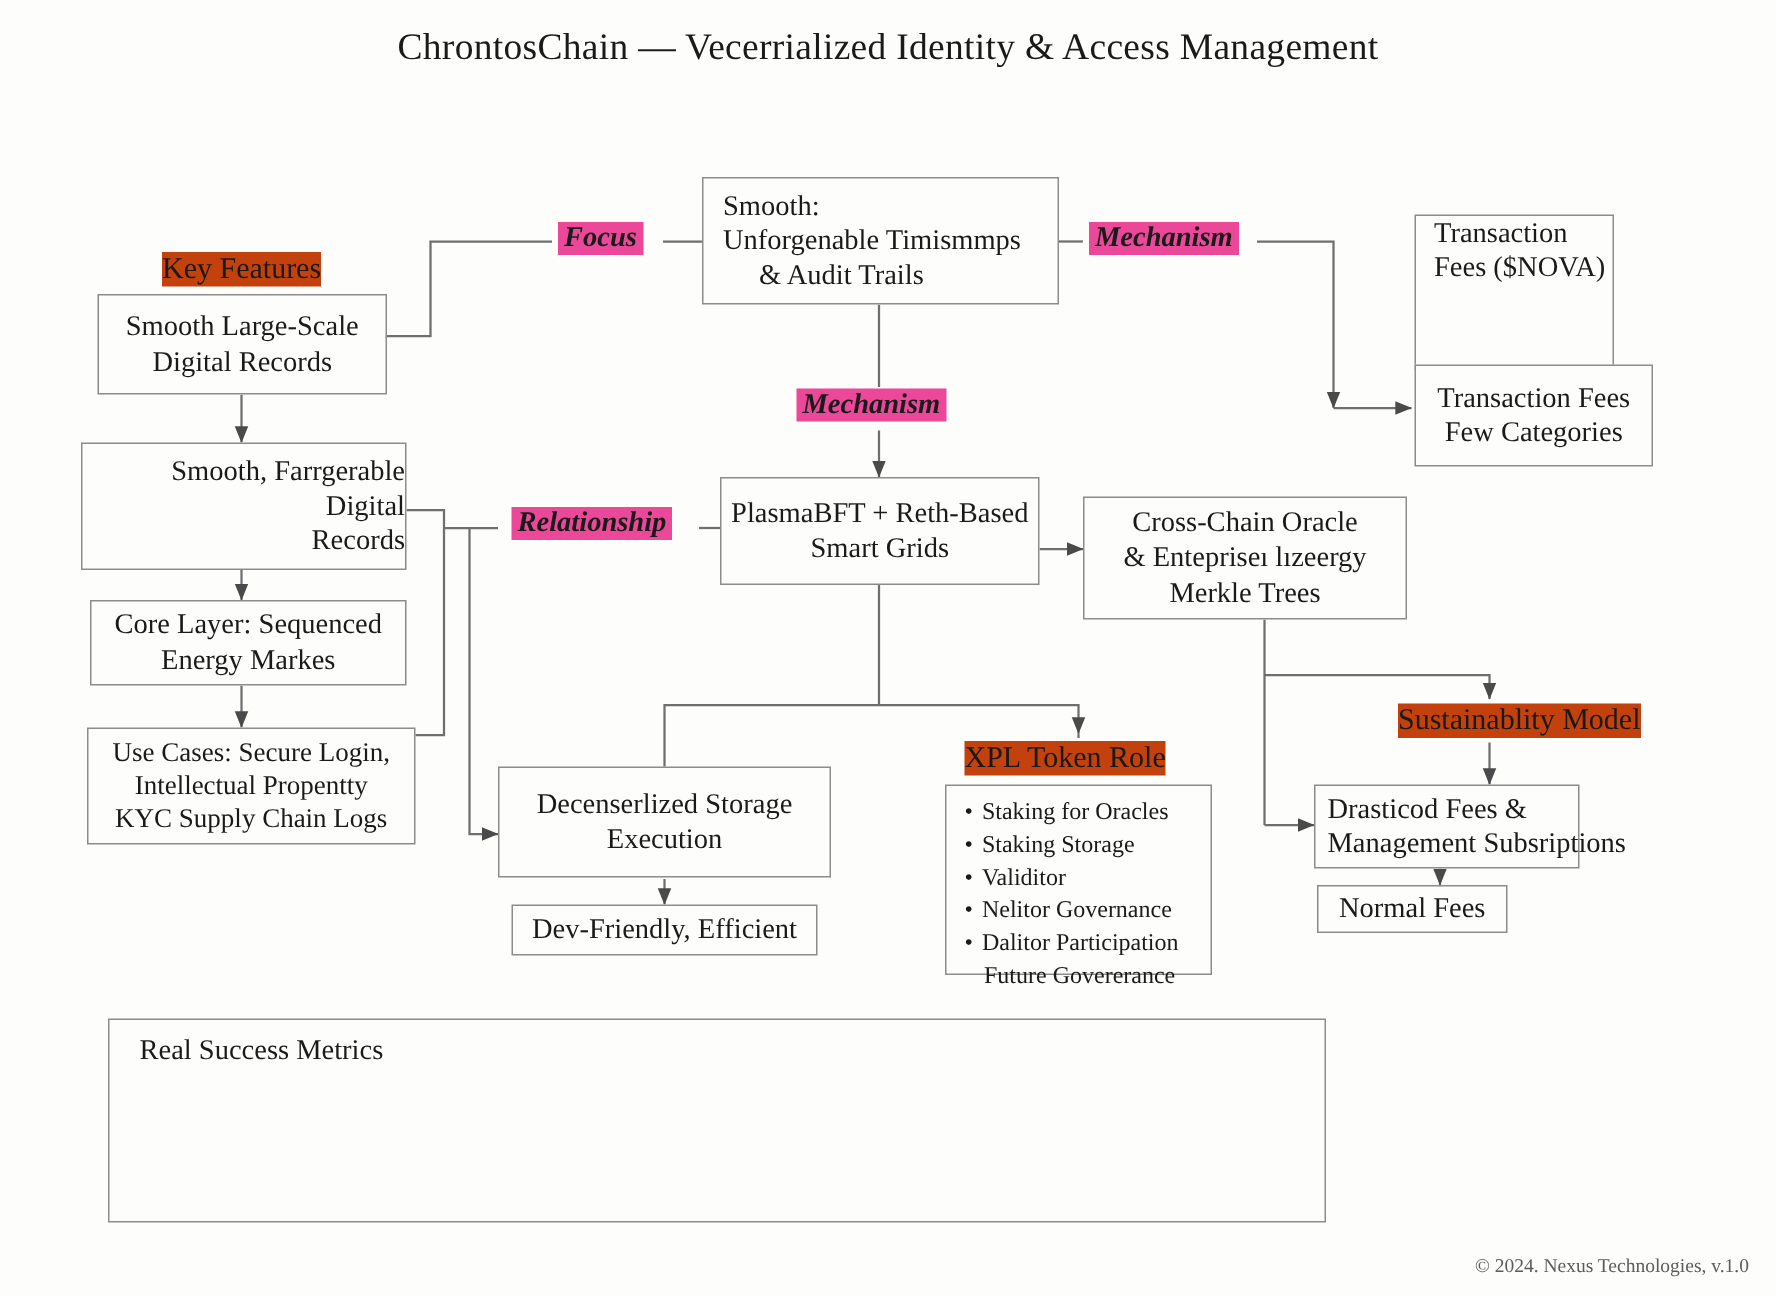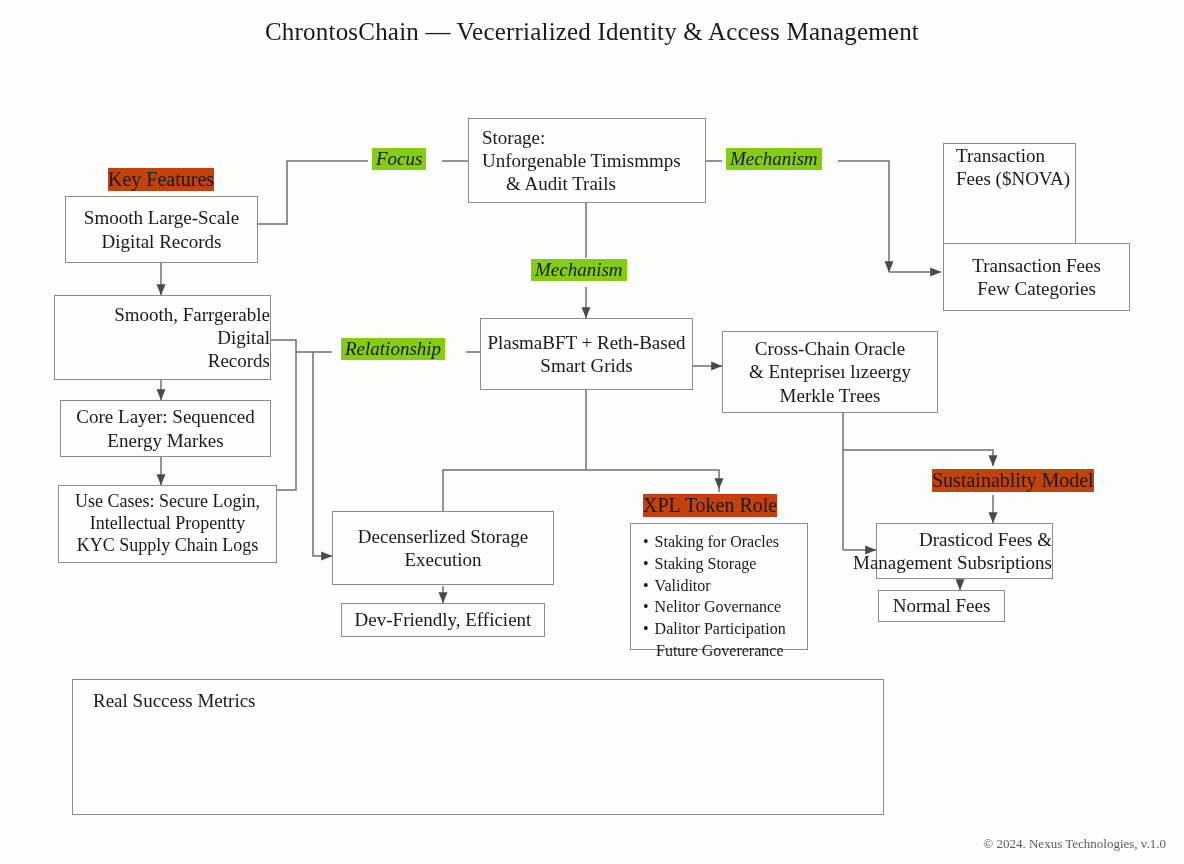--- a/index.html
+++ b/index.html
@@ -41,24 +41,24 @@
   .node .ln { display: block; white-space: nowrap; }
   .caption {
     position: absolute;
     white-space: nowrap;
     z-index: 3;
     background: #c2410c;
   }
   .edge-label {
     position: absolute;
     font-style: italic;
-    font-weight: normal;
+    font-weight: bold;
     white-space: nowrap;
     z-index: 4;
-    background: #84cc16;
+    background: #ec4899;
     padding: 0 4px;
   }
   #diagram-title {
     position: absolute;
     top: 18px;
     left: 0;
     width: 1184px;
     text-align: center;
     font-size: 25px;
     letter-spacing: .2px;
@@ -196,21 +196,21 @@
 
   <div class="edge-label" style="left:531px; top:259px; font-size:19px;">
     <span>Mechanism</span>
   </div>
 
   <div class="edge-label" style="left:341px; top:338px; font-size:19px;">
     <span>Relationship</span>
   </div>
 
   <div class="node" style="left:468px; top:118px; width:238px; height:85px; font-size:19px; align-items:flex-start; padding-left:13px;">
-    <span class="ln">Storage:</span>
+    <span class="ln">Smooth:</span>
     <span class="ln">Unforgenable Timismmps</span>
     <span class="ln" style="padding-left:24px;">&amp; Audit Trails</span>
   </div>
 
   <div class="node" style="left:480px; top:318px; width:213px; height:72px; font-size:19px;">
     <span class="ln">PlasmaBFT + Reth-Based</span>
     <span class="ln">Smart Grids</span>
   </div>
 
   <div class="node" style="left:332px; top:511px; width:222px; height:74px; font-size:19px;">
@@ -241,30 +241,30 @@
     <span class="ln">Cross-Chain Oracle</span>
     <span class="ln">&amp; Entepriseı lızeergy</span>
     <span class="ln">Merkle Trees</span>
   </div>
 
   <div class="node" style="left:943px; top:143px; width:133px; height:104px; font-size:19px; align-items:flex-start; padding-left:12px; justify-content:flex-start; padding-top:0;">
     <span class="ln">Transaction</span>
     <span class="ln">Fees ($NOVA)</span>
   </div>
 
-  <div class="node" style="left:943px; top:243px; width:187px; height:68px; font-size:19px;">
+  <div class="node" style="left:943px; top:243px; width:159px; height:68px; font-size:19px;">
     <span class="ln">Transaction Fees</span>
     <span class="ln">Few Categories</span>
   </div>
 
   <div class="caption" style="left:932px; top:469px; font-size:20px;">
     <span>Sustainablity Model</span>
   </div>
 
-  <div class="node" style="left:876px; top:523px; width:177px; height:56px; font-size:19px; align-items:flex-end; padding-left:8px; white-space:nowrap;">
+  <div class="node" style="left:876px; top:523px; width:177px; height:56px; font-size:19px; align-items:flex-start; padding-left:8px; white-space:nowrap;">
     <span class="ln">Drasticod Fees &amp;</span>
     <span class="ln">Management Subsriptions</span>
   </div>
 
   <div class="node" style="left:878px; top:590px; width:127px; height:32px; font-size:19px;">
     <span class="ln">Normal Fees</span>
   </div>
 
   <div class="listbox" style="left:72px; top:679px; width:812px; height:136px; font-size:17px; padding:10px 14px 26px 20px;">
     <div class="hd">Real Success Metrics</div>

